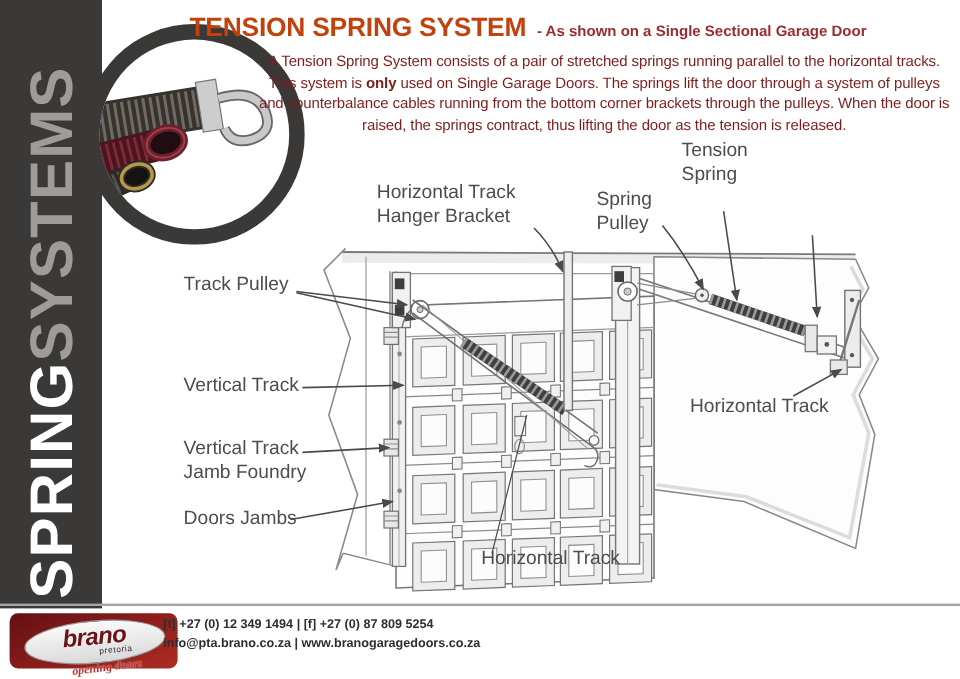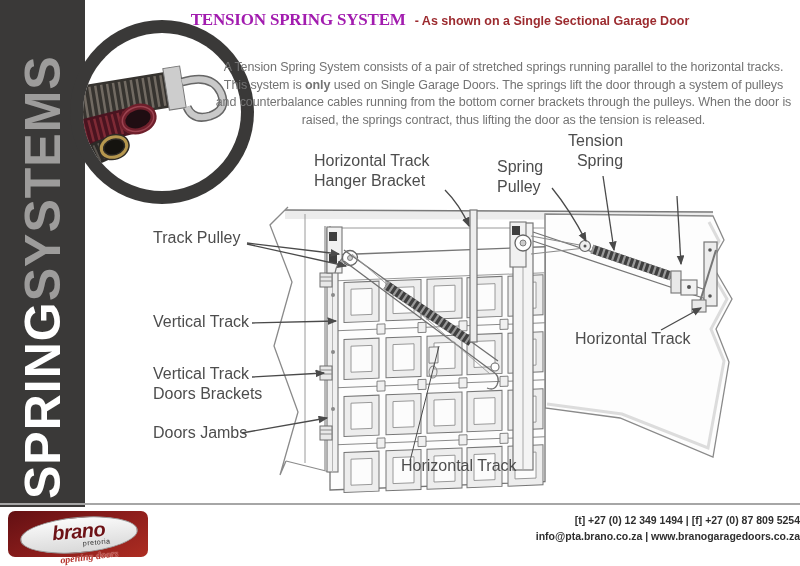--- a/index.html
+++ b/index.html
@@ -11,33 +11,33 @@
       transform:rotate(-90deg) translateX(-507px);transform-origin:top left;
       display:flex;align-items:center;padding-left:8px;box-sizing:border-box;
       font-weight:700;font-size:50px;letter-spacing:1px;white-space:nowrap;}
   .sidebar-text .w1{color:#ffffff;}
   .sidebar-text .w2{color:#9d9c9b;}
   
   .photo-circle{position:absolute;left:70px;top:20px;width:184px;height:184px;}
   
   .title-row{position:absolute;left:85px;top:10px;width:710px;display:flex;
       justify-content:center;align-items:baseline;gap:9px;white-space:nowrap;}
-  .title-main{font-size:17px;font-weight:700;color:#a21caf;letter-spacing:-0.2px;font-family:Liberation Serif, serif;}
+  .title-main{font-size:22px;font-weight:700;color:#c2410c;letter-spacing:-0.2px;}
   .title-sub{font-size:12.5px;font-weight:600;color:#9c2b2f;}
-  .intro{position:absolute;left:212px;top:59px;width:583px;margin:0;text-align:center;
-      font-size:12.5px;line-height:17.5px;color:#737373;letter-spacing:-0.1px;}
+  .intro{position:absolute;left:212px;top:43px;width:583px;margin:0;text-align:center;
+      font-size:12.5px;line-height:17.5px;color:#7f1d1d;letter-spacing:-0.1px;}
   .intro b{font-weight:700;}
   
   .dlabel{position:absolute;font-size:16px;line-height:20px;color:#4d4d4d;white-space:nowrap;}
   .dlabel span{display:block;}
   
   .diagram-svg{position:absolute;left:240px;top:130px;width:560px;height:380px;}
   
   .footer-divider{position:absolute;left:0;top:503px;width:800px;height:2px;background:#a6a6a6;}
-  .footer-contact{position:absolute;left:136px;top:513px;width:664px;text-align:right;
+  .footer-contact{position:absolute;left:136px;top:513px;width:664px;text-align:left;
       font-size:10.5px;line-height:15.5px;color:#2e2e2e;font-weight:600;}
   .logo{position:absolute;left:8px;top:511px;width:140px;height:46px;border-radius:7px;
       background:linear-gradient(155deg,#631013 0%,#8e1e1c 55%,#ad2d22 100%);}
   .logo-oval{position:absolute;left:12px;top:6px;width:116px;height:34px;border-radius:50%;
       background:linear-gradient(180deg,#fafafa 0%,#d9d9d9 100%);
       border:1.5px solid #9a9a9a;transform:rotate(-5deg);
       display:flex;flex-direction:column;align-items:center;justify-content:center;}
   .logo-brand{font-size:20px;font-weight:700;font-style:italic;color:#6d1216;
       letter-spacing:-0.5px;line-height:17px;text-shadow:0 0 2px #ffffff;}
   .logo-city{font-size:7px;color:#2c2c2c;letter-spacing:0.5px;line-height:7px;margin-left:34px;}
@@ -280,33 +280,33 @@
   </svg>
 
   <div class="dlabel" style="left:314px;top:151px;">
     <span>Horizontal Track</span>
     <span>Hanger Bracket</span>
   </div>
   <div class="dlabel" style="left:497px;top:157px;">
     <span>Spring</span>
     <span>Pulley</span>
   </div>
-  <div class="dlabel" style="left:568px;top:131px;text-align:right;">
+  <div class="dlabel" style="left:568px;top:116px;">
     <span>Tension</span>
     <span>Spring</span>
   </div>
   <div class="dlabel" style="left:153px;top:228px;">
     <span>Track Pulley</span>
   </div>
   <div class="dlabel" style="left:153px;top:312px;">
     <span>Vertical Track</span>
   </div>
   <div class="dlabel" style="left:153px;top:364px;">
     <span>Vertical Track</span>
-    <span>Doors Brackets</span>
+    <span>Jamb Foundry</span>
   </div>
   <div class="dlabel" style="left:153px;top:423px;">
     <span>Doors Jambs</span>
   </div>
   <div class="dlabel" style="left:575px;top:329px;">
     <span>Horizontal Track</span>
   </div>
   <div class="dlabel" style="left:401px;top:456px;">
     <span>Horizontal Track</span>
   </div>

